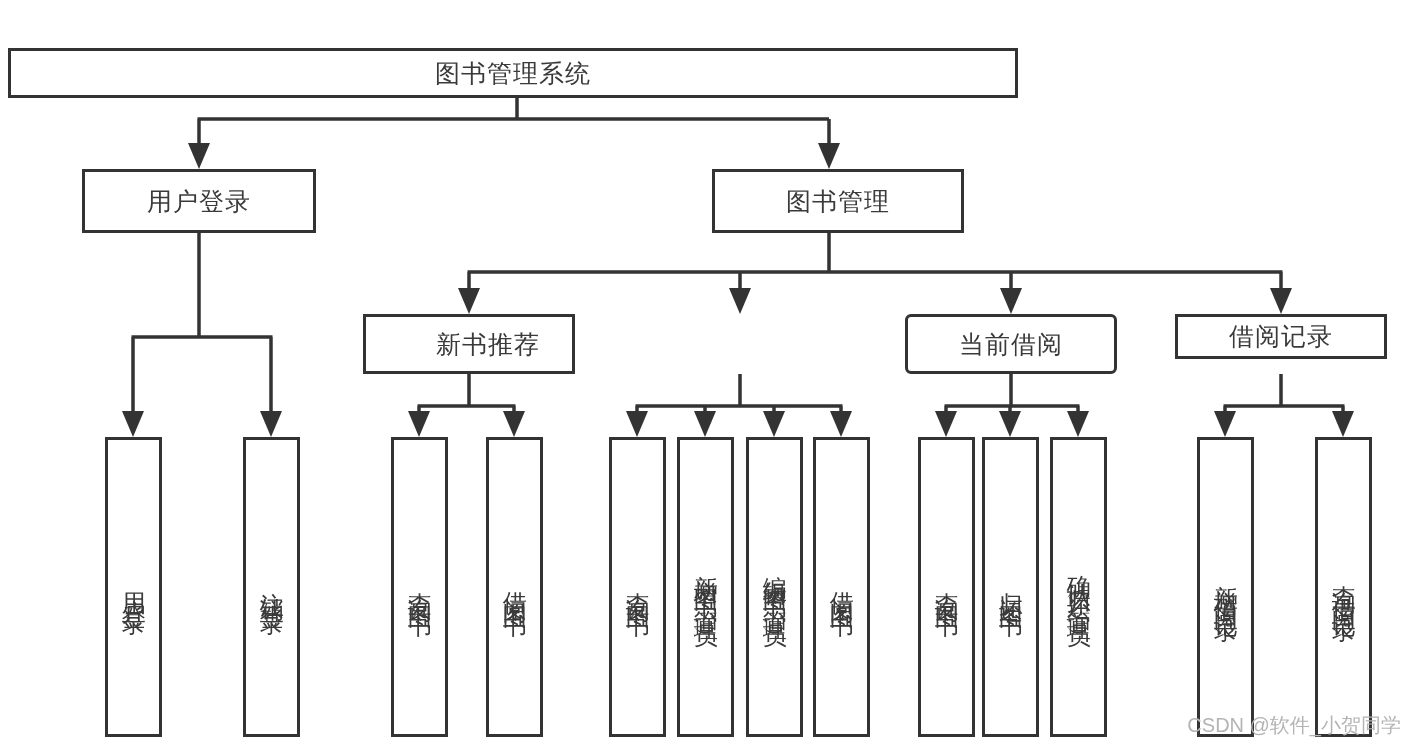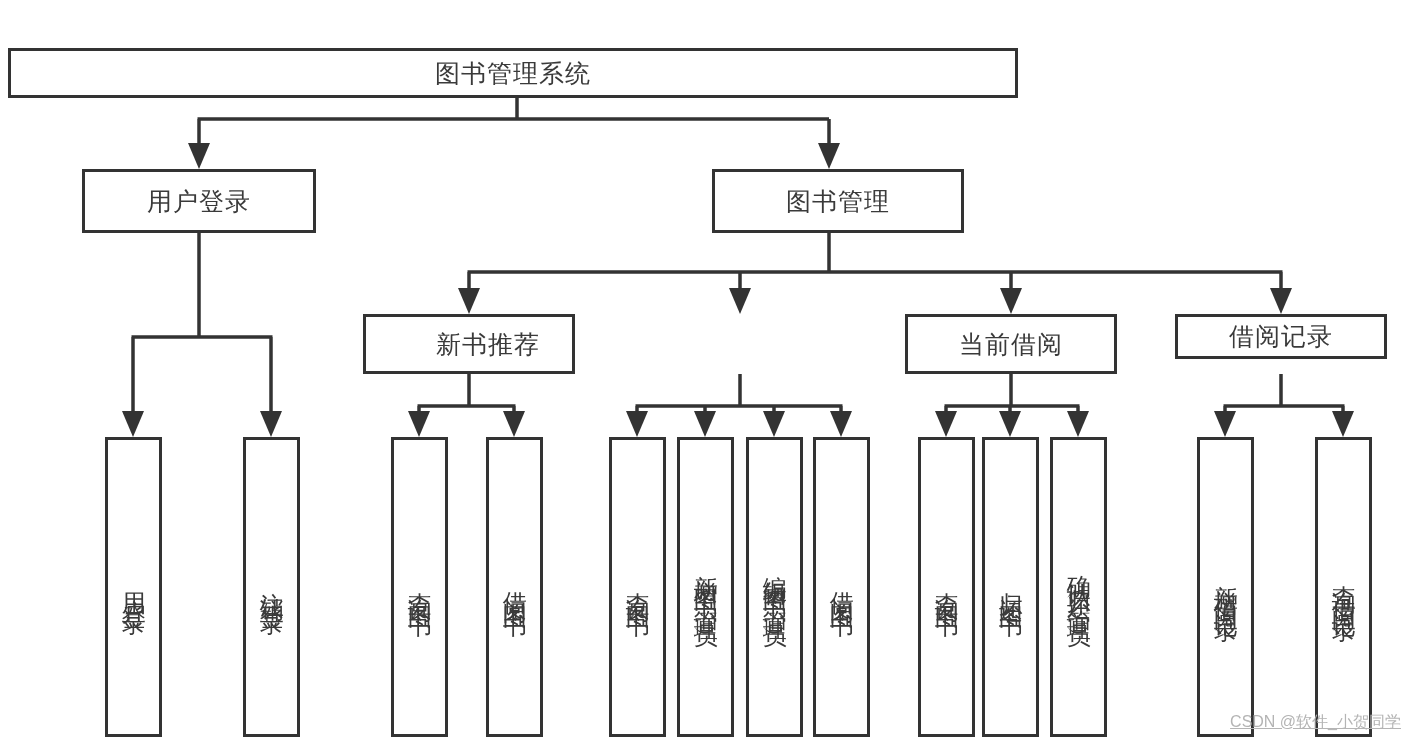--- a/index.html
+++ b/index.html
@@ -54,26 +54,25 @@
     font-size: 24px;
     letter-spacing: 7px;
     line-height: 1.1;
     white-space: nowrap;
   }
   .watermark {
     position: absolute;
     left: 1186px;
     top: 712px;
     width: 215px;
-    font-size: 16px;
+    font-size: 20px;
     color: #b4b4b4;
     white-space: nowrap;
     z-index: 3;
     text-align: right;
-    text-decoration: underline;
   }
 </style>
 </head>
 <body>
 
 <div class="canvas">
 
   <svg class="connectors" width="1405" height="747" viewBox="0 0 1405 747">
     <g stroke="#333333" stroke-width="3.5" fill="none">
 
@@ -113,21 +112,21 @@
       <polygon points="1332,411 1354,411 1343,437"></polygon>
     </g>
   </svg>
 
   <div class="node" style="left:8px; top:13px; width:1010px; height:50px;margin-top:35px;">图书管理系统</div>
 
   <div class="node" style="left:82px; top:169px; width:234px; height:64px;">用户登录</div>
   <div class="node" style="left:712px; top:169px; width:252px; height:64px;">图书管理</div>
 
   <div class="node" style="left:363px; top:314px; width:212px; height:60px;padding-left:38px;">新书推荐</div>
-  <div class="node" style="left:905px; top:314px; width:212px; height:60px;">当前借阅</div>
+  <div class="node" style="left:905px; top:314px; width:212px; height:60px;border-radius:6px;">当前借阅</div>
   <div class="node" style="left:1175px; top:314px; width:212px; height:45px;">借阅记录</div>
 
   <div class="leaf" style="left:105px;">
     <span class="vtext">用户登录</span>
   </div>
   <div class="leaf" style="left:243px;">
     <span class="vtext">注销登录</span>
   </div>
 
   <div class="leaf" style="left:391px;">

